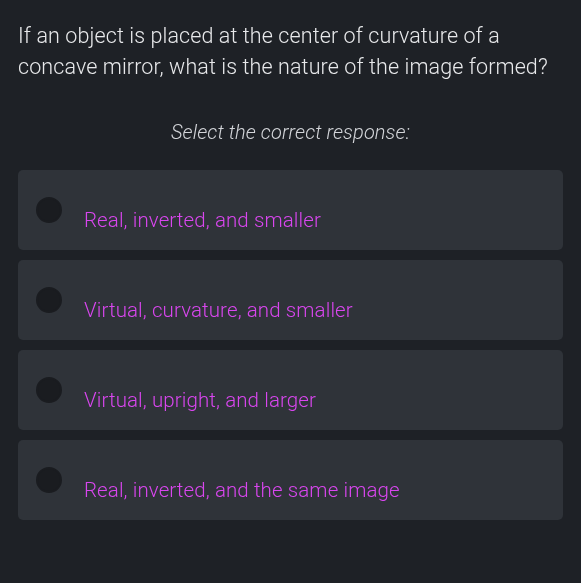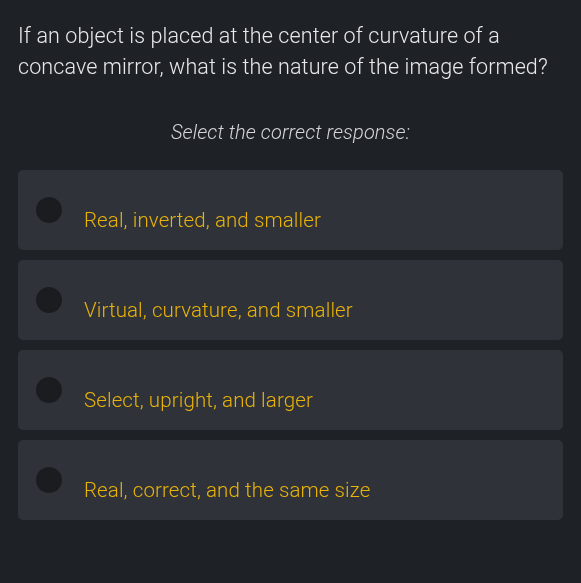--- a/index.html
+++ b/index.html
@@ -48,21 +48,21 @@
     .radio-circle {
       width: 26px;
       height: 26px;
       border-radius: 50%;
       border: 2px solid #1a1c20;
       background-color: #1a1c20;
       flex-shrink: 0;
     }
     .option-label {
       font-size: 20.5px;
-      color: #eab308;
+      color: #d946ef;
       font-weight: 300;
       letter-spacing: 0.1px;
       margin-top: 20px;
     }
   </style>
 </head>
 <body>
 
 <div class="question-text">If an object is placed at the center of curvature of a concave mirror, what is the nature of the image formed?</div>
 
@@ -72,19 +72,19 @@
   <div class="option-item">
     <div class="radio-circle"></div>
     <div class="option-label">Real, inverted, and smaller</div>
   </div>
   <div class="option-item">
     <div class="radio-circle"></div>
     <div class="option-label">Virtual, curvature, and smaller</div>
   </div>
   <div class="option-item">
     <div class="radio-circle"></div>
-    <div class="option-label">Select, upright, and larger</div>
+    <div class="option-label">Virtual, upright, and larger</div>
   </div>
   <div class="option-item">
     <div class="radio-circle"></div>
-    <div class="option-label">Real, correct, and the same size</div>
+    <div class="option-label">Real, inverted, and the same image</div>
   </div>
 </div>
 
 </body></html>

